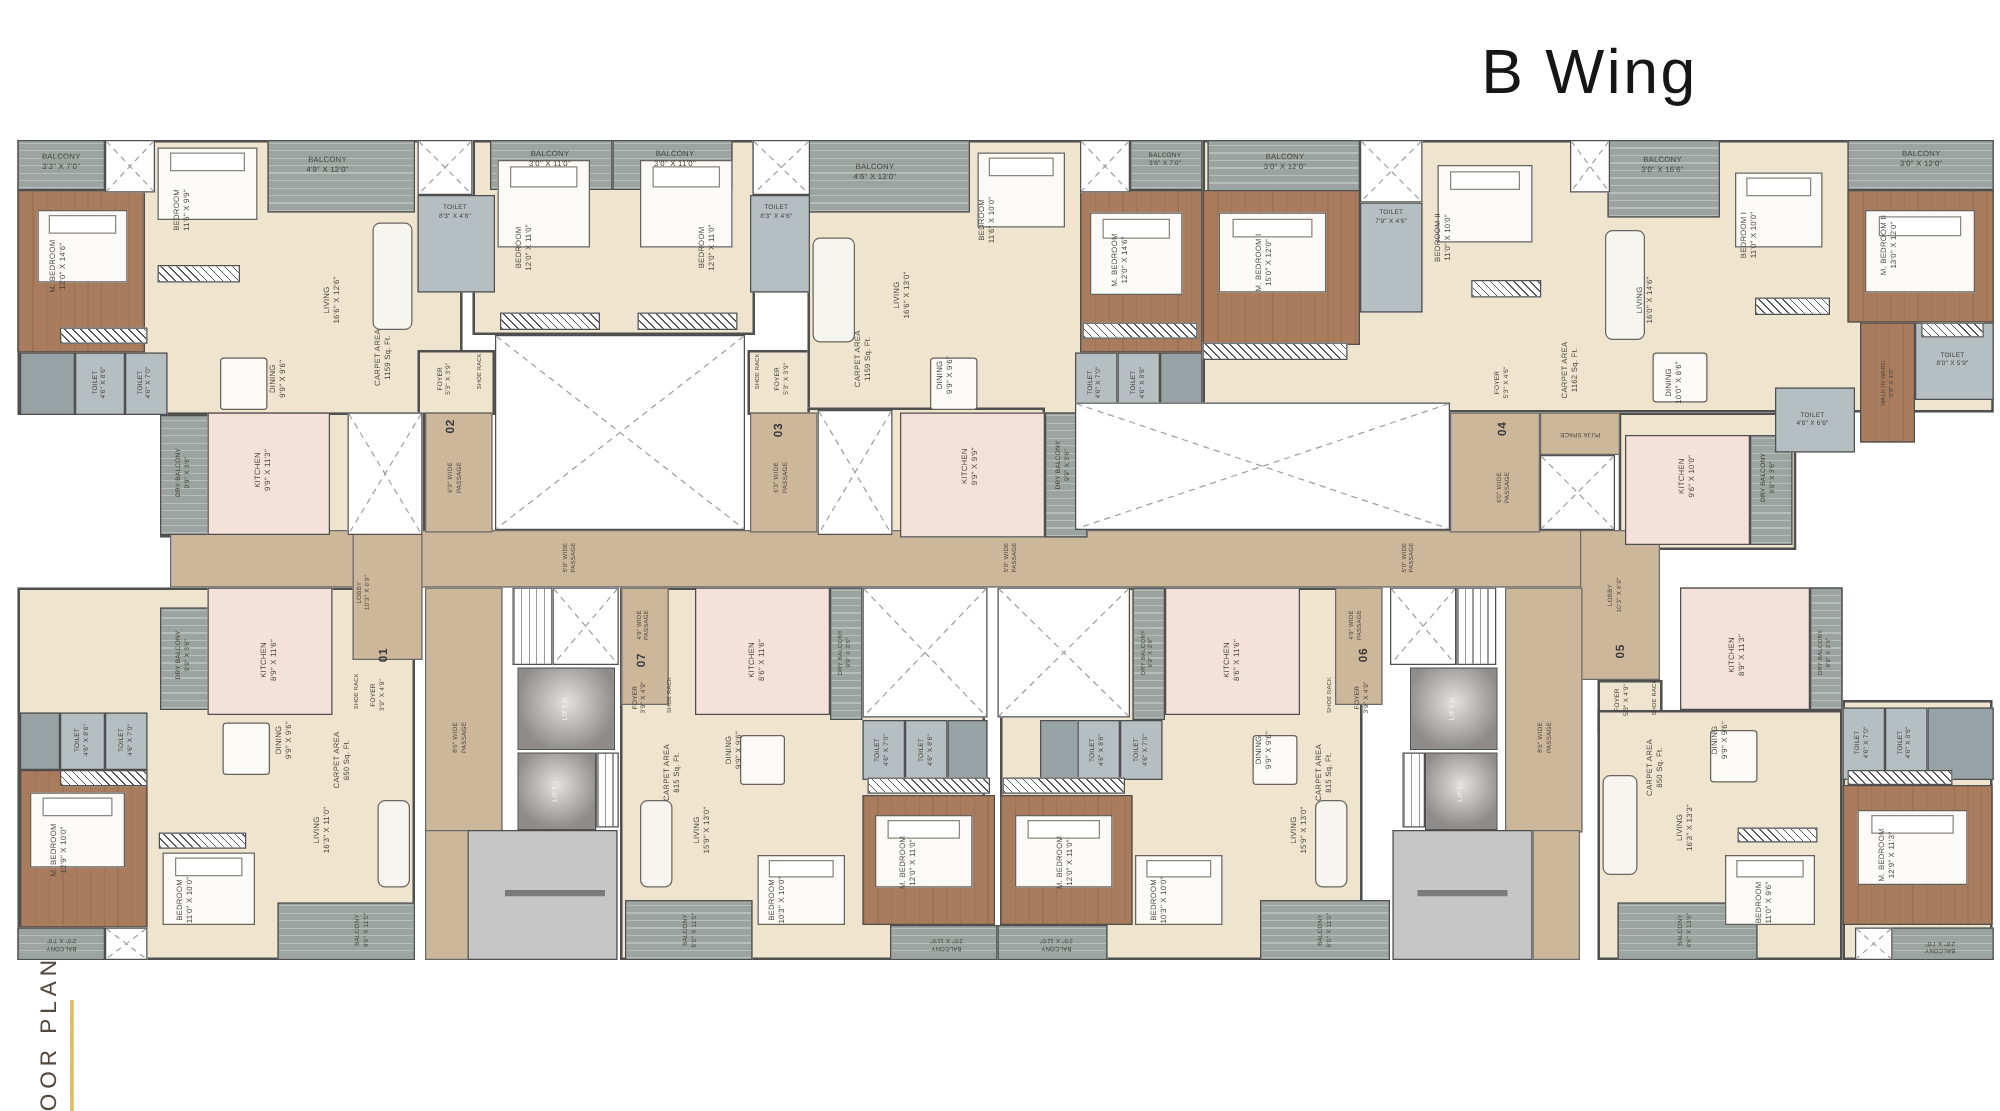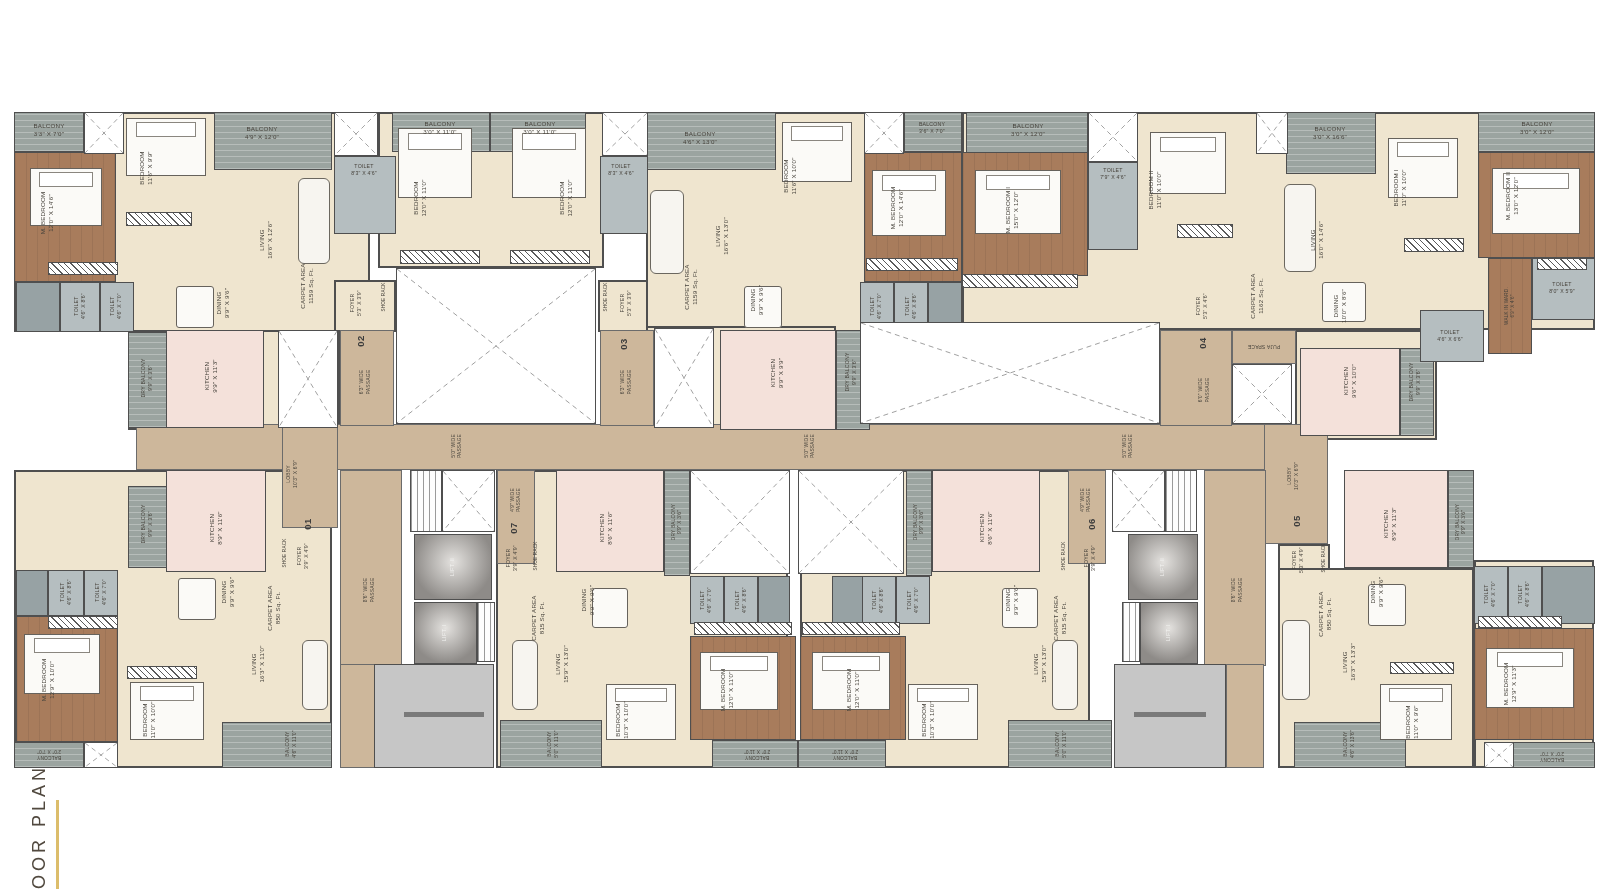--- a/index.html
+++ b/index.html
@@ -41,20 +41,21 @@
   .sofa{background:#f7f5f0;border:1.2px solid #6b675f;border-radius:6px;}
   .rail{background:#7a7a7a;}
   #fp-label{position:absolute;left:39px;top:841px;transform:translate(-50%,-50%) rotate(-90deg);
        font-size:18px;letter-spacing:4px;color:#51493f;white-space:nowrap;}
   #gold-line{position:absolute;left:56px;top:800px;width:3px;height:95px;background:var(--gold);}
 </style>
 </head>
 <body>
 
 <div id="page">
+  <div id="title">B Wing</div>
   <div id="plan">
       <div class="room cream" style="left: 14px; top: 112px; width: 356px; height: 220px;"></div>
       <div class="room cream" style="left: 128px; top: 330px; width: 212px; height: 100px;"></div>
       <div class="room cream" style="left: 334px; top: 280px; width: 62px; height: 52px;"></div>
       <div class="room cream" style="left: 378px; top: 112px; width: 226px; height: 156px;"></div>
       <div class="room cream" style="left: 598px; top: 280px; width: 62px; height: 52px;"></div>
       <div class="room cream" style="left: 646px; top: 112px; width: 316px; height: 220px;"></div>
       <div class="room cream" style="left: 646px; top: 326px; width: 190px; height: 104px;"></div>
       <div class="room cream" style="left: 962px; top: 112px; width: 633px; height: 218px;"></div>
       <div class="room cream" style="left: 1295px; top: 330px; width: 142px; height: 110px;"></div>

